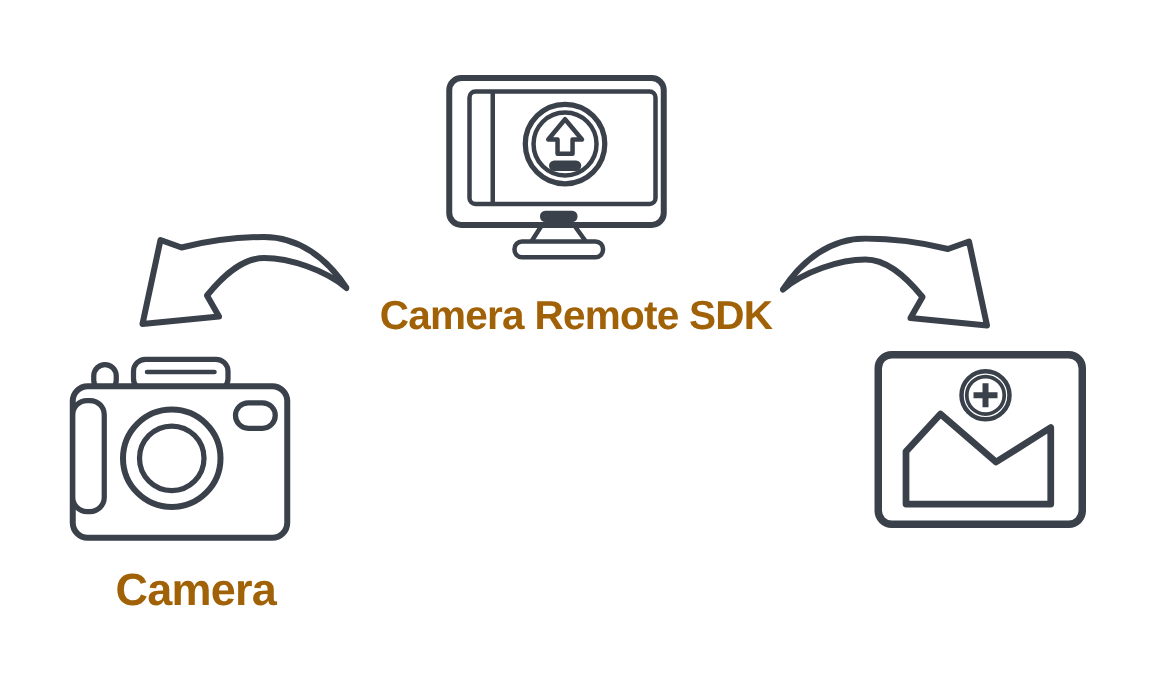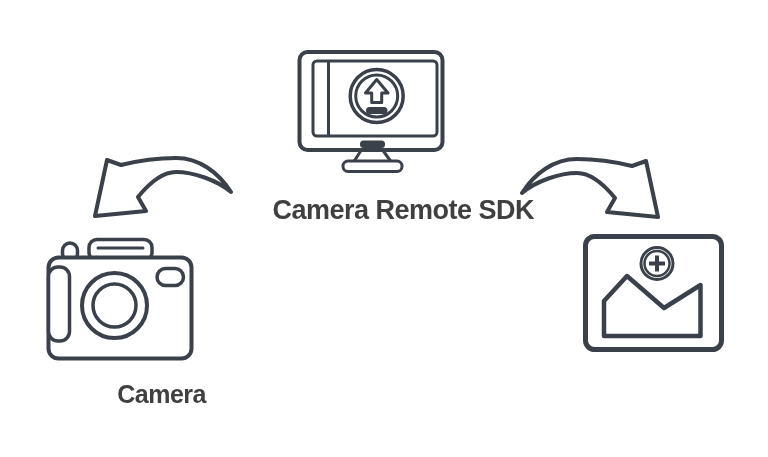--- a/index.html
+++ b/index.html
@@ -16,33 +16,33 @@
     overflow: hidden;
   }
   .abs { position: absolute; }
   svg { display: block; }
   svg * { vector-effect: none; }
   .stroke { stroke: #3a414b; fill: none; }
   .wfill  { stroke: #3a414b; fill: #ffffff; }
   .dfill  { fill: #3a414b; stroke: none; }
   .label {
     position: absolute;
-    color: #404040;
-    text-align: right;
+    color: #a16207;
+    text-align: center;
     font-weight: 600;
     letter-spacing: -0.5px;
     white-space: nowrap;
   }
   #sdk-label {
     left: 234px; top: 195px; width: 300px;
     font-size: 27px; line-height: 30px;
   }
   #camera-label {
     left: 55px; top: 380px; width: 151px;
-    font-size: 25px; line-height: 28px;
+    font-size: 30px; line-height: 28px;
   }
   #application-label {
     left: 594px; top: 380px; width: 151px;
     font-size: 25px; line-height: 28px;
   }
   #arrow-left { transform: scaleX(-1); }
 </style>
 </head>
 <body>
 

